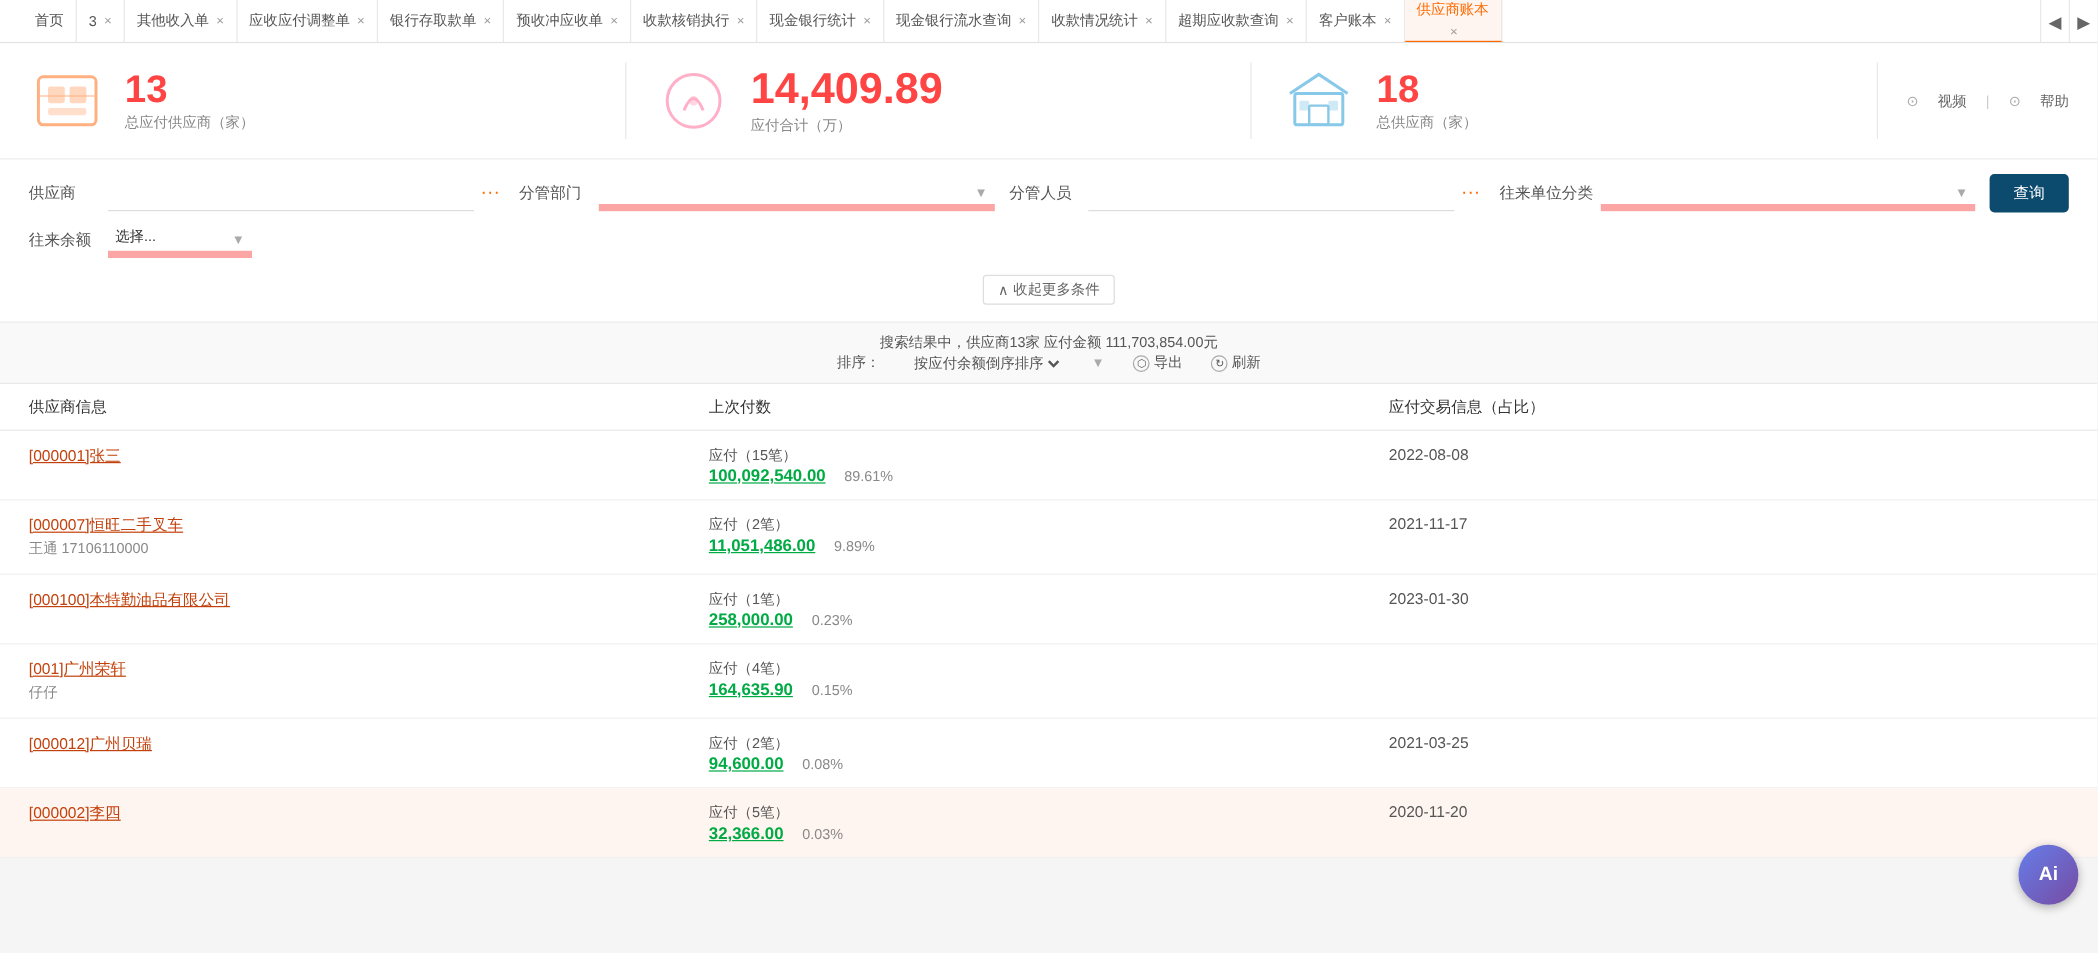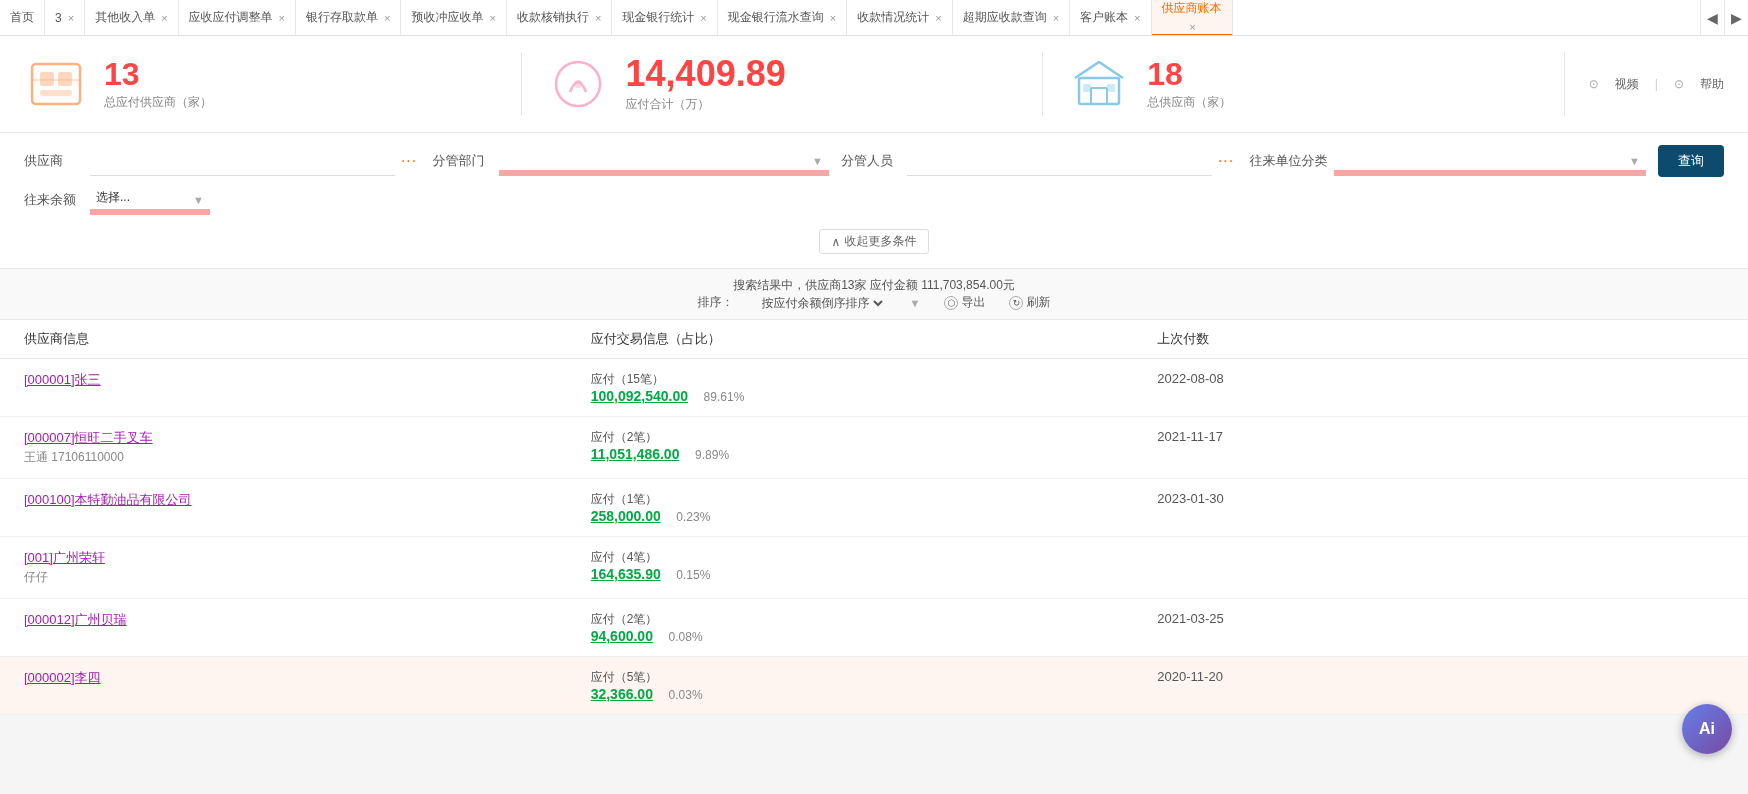--- a/index.html
+++ b/index.html
@@ -7,20 +7,21 @@
 
     
     .top-nav {
       display: flex;
       align-items: center;
       background: #fff;
       border-bottom: 1px solid #e0e0e0;
       height: 36px;
       overflow: hidden;
       white-space: nowrap;
+      padding-left: 19px;
     }
     .nav-tab {
       display: inline-flex;
       align-items: center;
       padding: 0 10px;
       height: 36px;
       border-right: 1px solid #e8e8e8;
       cursor: pointer;
       font-size: 12px;
       color: #555;
@@ -251,21 +252,21 @@
     }
     .table-row {
       display: grid;
       grid-template-columns: 1fr 1fr 1fr;
       padding: 12px 24px;
       border-bottom: 1px solid #f0f0f0;
       align-items: start;
     }
     .table-row.highlighted { background: #fff5f0; }
     .supplier-name {
-      color: #a21caf;
+      color: #c2410c;
       cursor: pointer;
       text-decoration: underline;
       font-size: 13px;
     }
     .supplier-sub { font-size: 12px; color: #888; margin-top: 2px; }
     .tx-label { font-size: 12px; color: #555; }
     .tx-amount {
       font-size: 14px;
       color: #00aa44;
       font-weight: bold;
@@ -467,22 +468,22 @@
     <div class="action-btn">
       <div class="icon-circle">↻</div>
       <span>刷新</span>
     </div>
   </div>
 </div>
 
 <div class="data-table">
   <div class="table-header">
     <span>供应商信息</span>
+    <span>上次付数</span>
     <span>应付交易信息（占比）</span>
-    <span>上次付数</span>
   </div>
 
   <div class="table-row">
     <div>
       <div><a class="supplier-name">[000001]张三</a></div>
     </div>
     <div>
       <div class="tx-label">应付（15笔）</div>
       <div>
         <a class="tx-amount">100,092,540.00</a>

